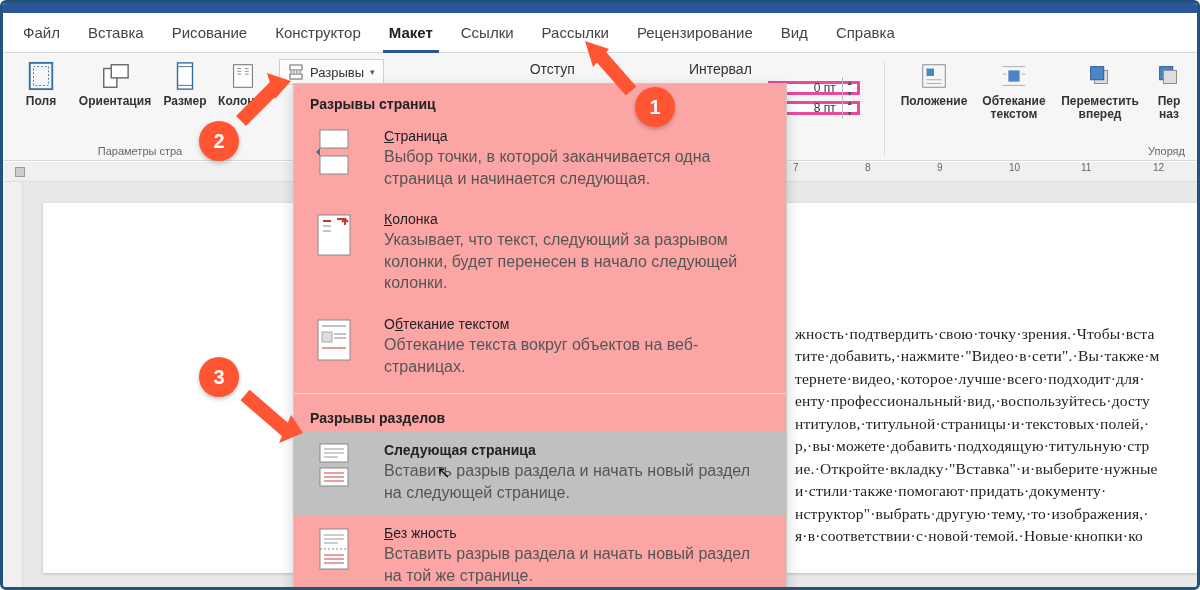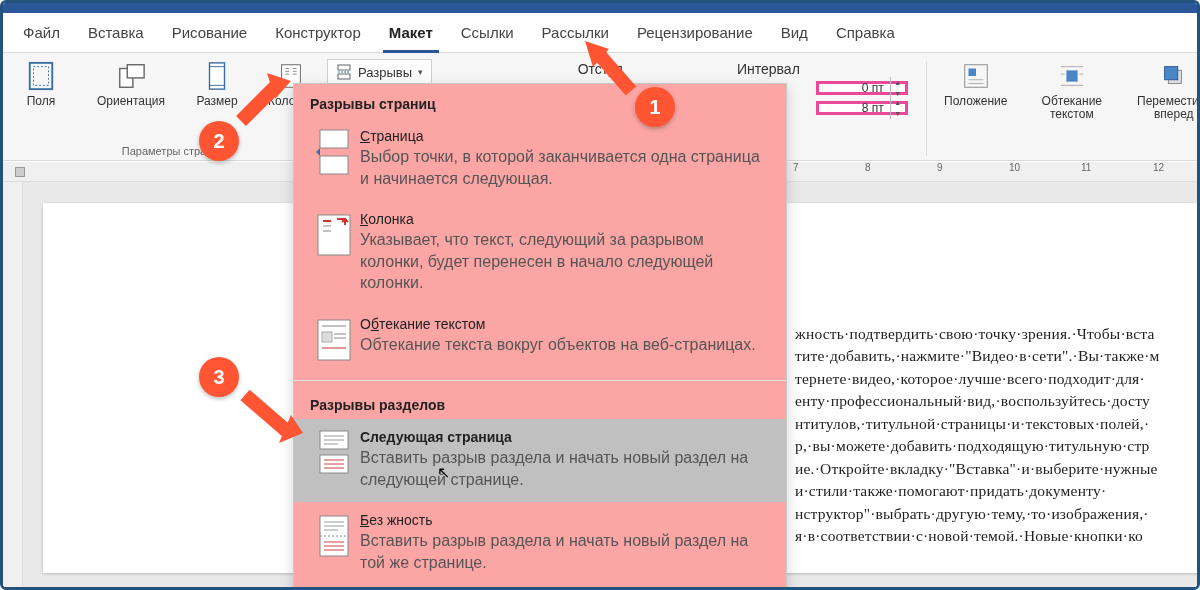--- a/index.html
+++ b/index.html
@@ -7,21 +7,21 @@
 
   .titlebar { height: 10px; background: #2b579a; }
 
   .tabs { display: flex; align-items: center; height: 40px; border-bottom: 1px solid #d9d9d9; padding: 0 6px; gap: 0; }
   .tab { padding: 0 14px; height: 40px; line-height: 40px; font-size: 15px; color: #444; cursor: default; position: relative; }
   .tab.active { font-weight: 600; color: #222; }
   .tab.active::after { content: ""; position: absolute; left: 8px; right: 8px; bottom: 0; height: 3px; background: #2b579a; }
 
   .ribbon { display: flex; height: 108px; background: #f6f6f6; border-bottom: 1px solid #d9d9d9; padding: 4px 6px 0 6px; gap: 8px; }
   .rgroup { display: flex; flex-direction: column; align-items: center; justify-content: flex-start; }
-  .rgroup .icons-row { display: flex; gap: 18px; }
+  .rgroup .icons-row { display: flex; gap: 2px; font-weight: bold; }
   .big-btn { display: flex; flex-direction: column; align-items: center; width: 64px; padding: 4px 2px; gap: 4px; }
   .big-btn svg { width: 30px; height: 30px; }
   .big-btn .lbl { font-size: 12px; text-align: center; line-height: 13px; }
   .grp-label { font-size: 11px; color: #666; margin-top: auto; padding-bottom: 3px; }
 
   .small-btn { display: flex; align-items: center; gap: 6px; padding: 4px 8px; border: 1px solid #cfcfcf; background: #fdfdfd; font-size: 13px; }
   .small-btn .caret { font-size: 9px; color: #555; }
 
   .param-col { display:flex; flex-direction:column; gap:8px; padding:4px 8px; }
   .param-lbl { font-size:14px; color:#333; }
@@ -34,21 +34,21 @@
     position: absolute;
     left: 290px; top: 80px;
     width: 494px;
     background: #fca5a5;
     border: 1px solid #c8c8c8;
     box-shadow: 0 4px 12px rgba(0,0,0,.18);
     z-index: 50;
     padding-bottom: 16px;
   }
   .dd-section-title { font-weight: 600; padding: 12px 16px 6px 16px; font-size: 14px; color: #222; }
-  .dd-item { display: flex; gap: 6px; padding: 10px 16px 12px 20px; align-items: flex-start; cursor: default; }
+  .dd-item { display: flex; gap: 30px; padding: 10px 16px 12px 20px; align-items: flex-start; cursor: default; }
   .dd-item.hover { background: #c0c0c0; }
   .dd-item .dd-icon { width: 40px; height: 48px; flex-shrink: 0; }
   .dd-item .dd-text { flex: 1; }
   .dd-item .dd-title { font-size: 14px; color: #222; margin-bottom: 2px; }
   .dd-item .dd-title .ul { text-decoration: underline; }
   .dd-item .dd-desc { font-size: 16px; color: #555; line-height: 1.35; }
   .dd-sep { height:1px; background:#e0e0e0; margin: 4px 0; }
 
   .ruler { position:absolute; top:159px; left:0; right:0; height:20px; background:#f0f0f0; border-bottom:1px solid #ddd; font-size:9px; color:#555; display:flex; align-items:center; padding-left:12px; overflow:hidden; }
   .v-ruler { position:absolute; top:179px; left:0; width:20px; bottom:0; background:#f0f0f0; border-right:1px solid #ddd; }

